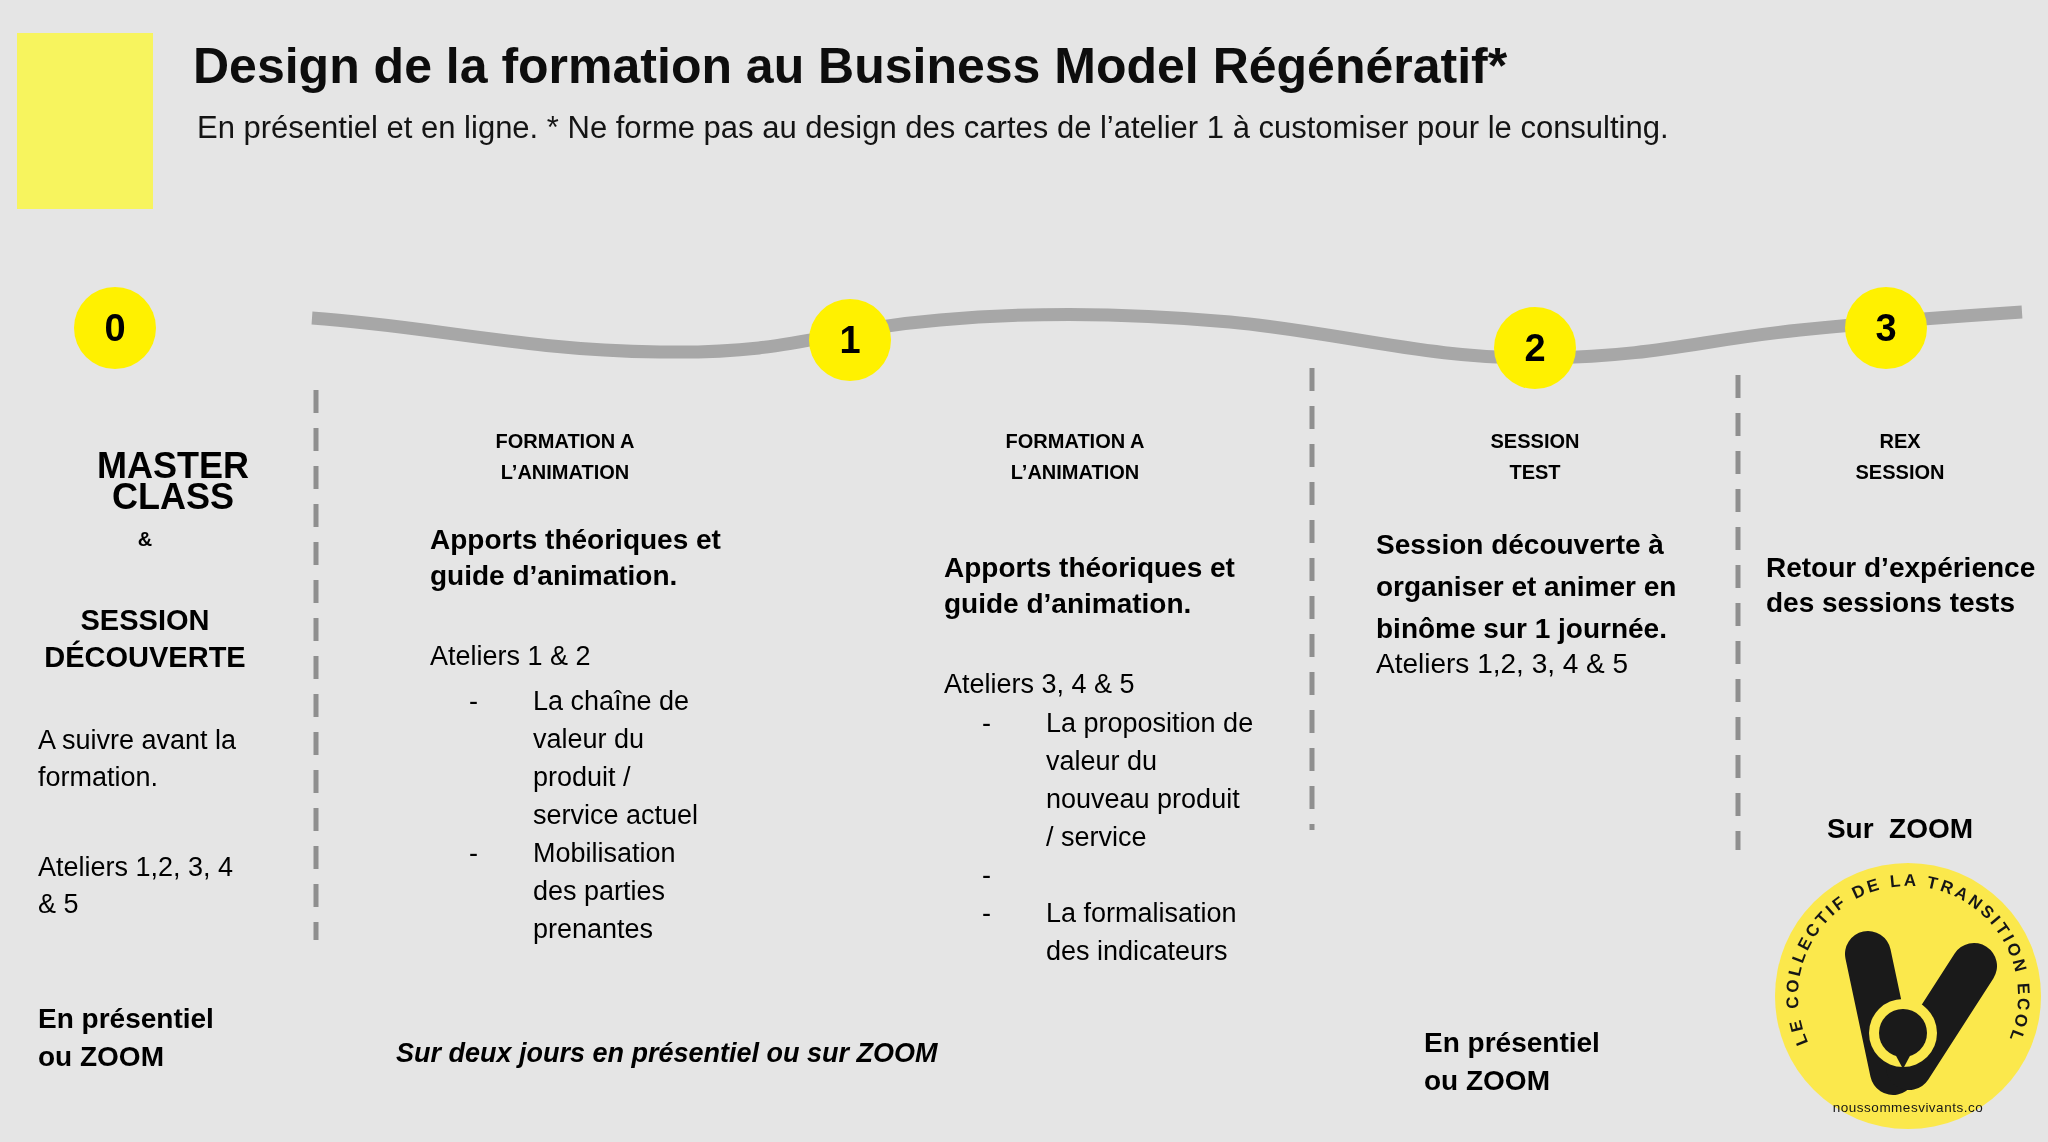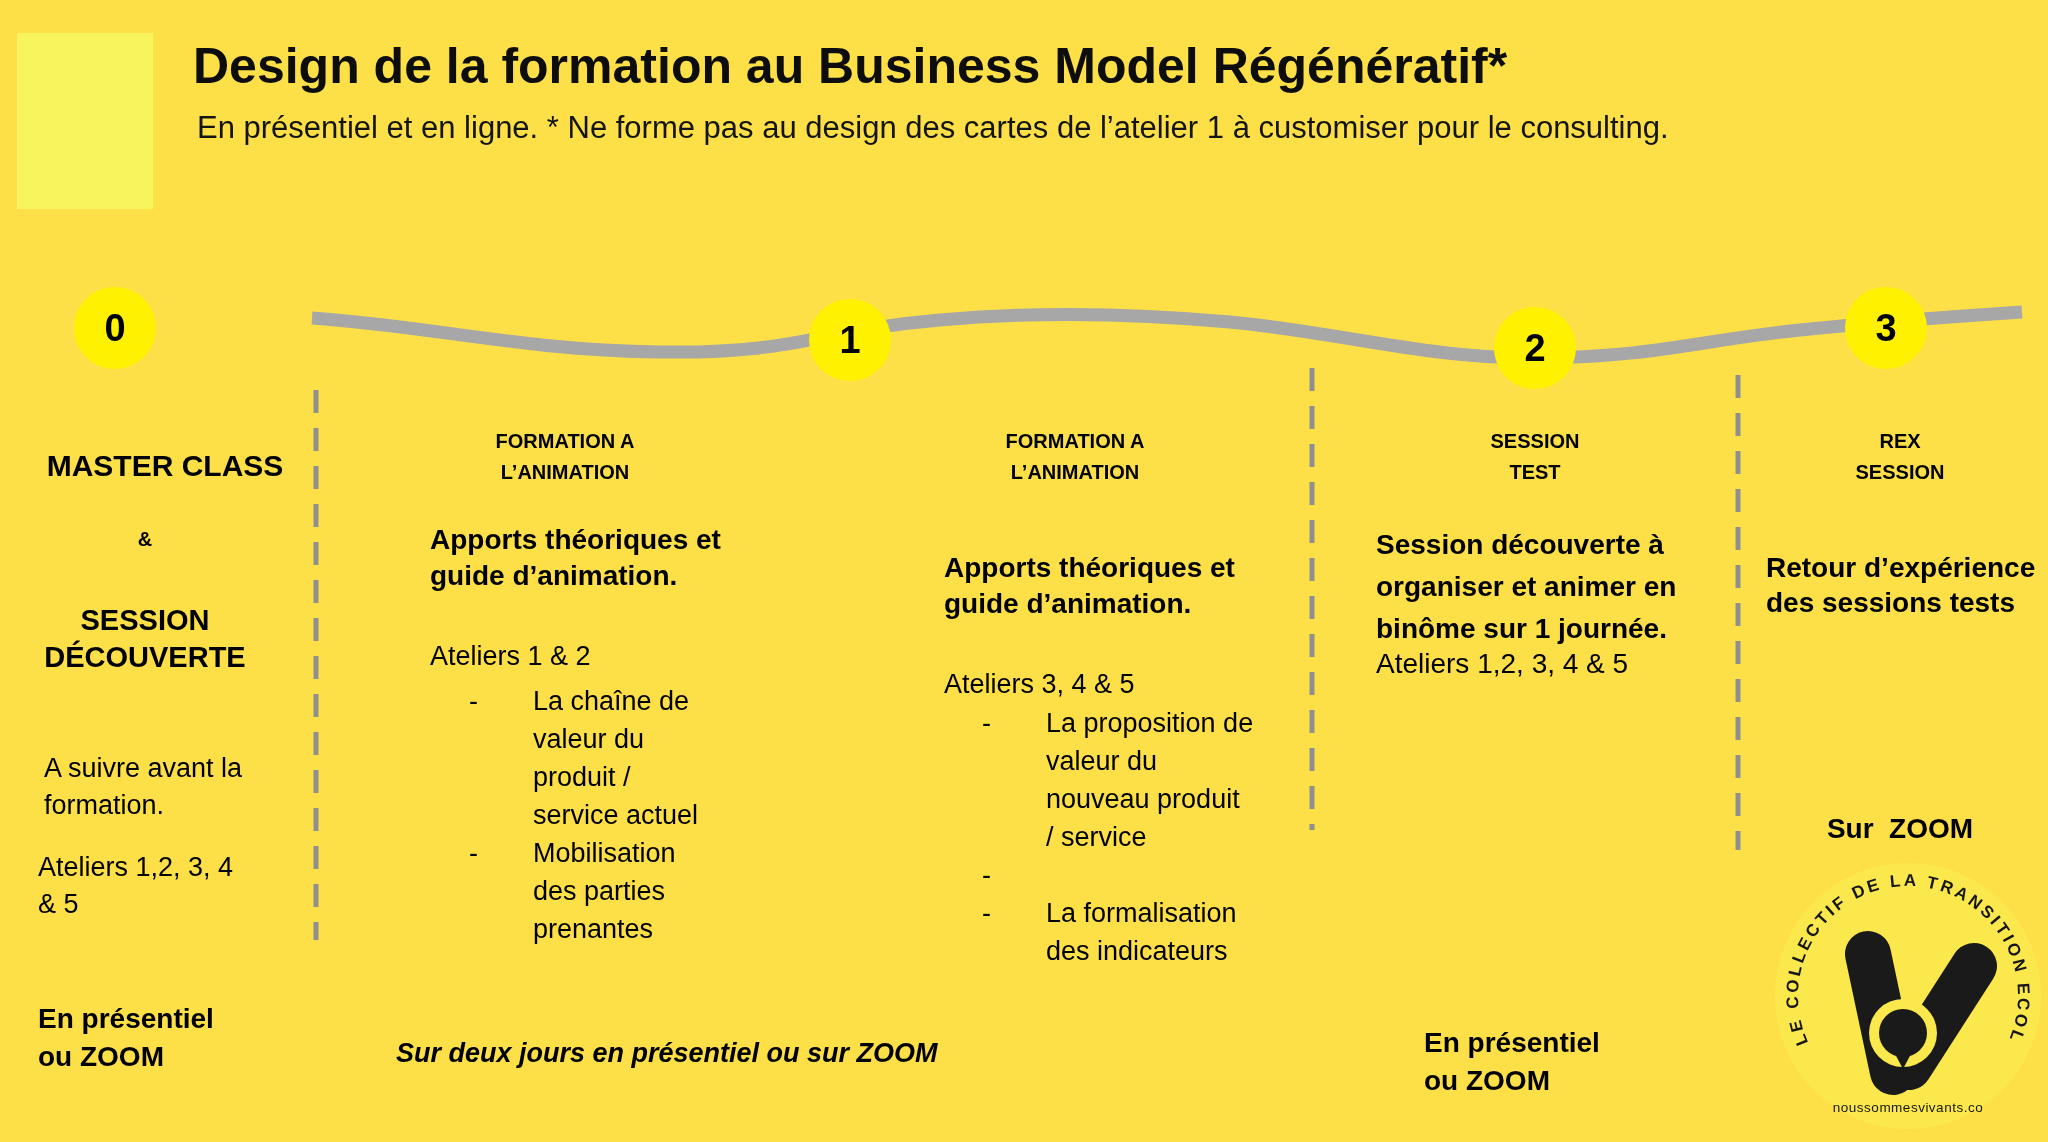--- a/index.html
+++ b/index.html
@@ -1,17 +1,17 @@
 <!DOCTYPE html>
 <html><head>
 <meta charset="utf-8">
 <style>
   html,body{margin:0;padding:0;background:#ffffff;}
   #canvas{
-    position:relative;width:2048px;height:1142px;overflow:hidden;background:#fde047;
+    position:relative;width:2048px;height:1142px;overflow:hidden;background:#e5e5e5;
     font-family:"Liberation Sans", sans-serif;color:#000;
   }
   .abs{position:absolute;}
   svg{display:block;}
   .page-title{
     font-size:50px;font-weight:700;letter-spacing:0px;color:#0d0d0d;line-height:60px;white-space:nowrap;
   }
   .page-subtitle{
     font-size:31px;font-weight:400;color:#141414;line-height:40px;white-space:nowrap;
   }
@@ -49,25 +49,25 @@
     <line x1="316" y1="390" x2="316" y2="940" stroke="#8f8f8f" stroke-width="5" stroke-dasharray="23 15"></line>
     <line x1="1312" y1="368" x2="1312" y2="830" stroke="#8f8f8f" stroke-width="5" stroke-dasharray="23 15"></line>
     <line x1="1738" y1="375" x2="1738" y2="850" stroke="#8f8f8f" stroke-width="5" stroke-dasharray="23 15"></line>
   </svg>
 
   <div class="milestone" style="left:74px;top:287px;">0</div>
   <div class="milestone" style="left:809px;top:299px;">1</div>
   <div class="milestone" style="left:1494px;top:307px;">2</div>
   <div class="milestone" style="left:1845px;top:287px;">3</div>
 
-  <div class="abs col-head" style="left:40px;top:450px;width:250px;font-size:30px;">MASTER CLASS</div>
+  <div class="abs col-head" style="left:48px;top:450px;width:250px;font-size:36px;">MASTER CLASS</div>
   <div class="abs col-head" style="left:20px;top:524px;width:250px;">&amp;</div>
   <div class="abs col-head" style="left:20px;top:602px;width:250px;font-size:29px;line-height:37px;">SESSION
 DÉCOUVERTE</div>
-  <div class="abs body-b" style="left:44px;top:722px;width:270px;margin-top:28px;">A suivre avant la
+  <div class="abs body-b" style="left:38px;top:722px;width:270px;">A suivre avant la
 formation.</div>
   <div class="abs body-b" style="left:38px;top:835px;width:270px;margin-top:14px;">Ateliers 1,2, 3, 4
 &amp; 5</div>
   <div class="abs mode" style="left:38px;top:1000px;">En présentiel
 ou ZOOM</div>
 
   <div class="abs col-head" style="left:420px;top:426px;width:290px;">FORMATION A
 L’ANIMATION</div>
   <div class="abs intro" style="left:430px;top:522px;width:340px;">Apports théoriques et
 guide d’animation.</div>

